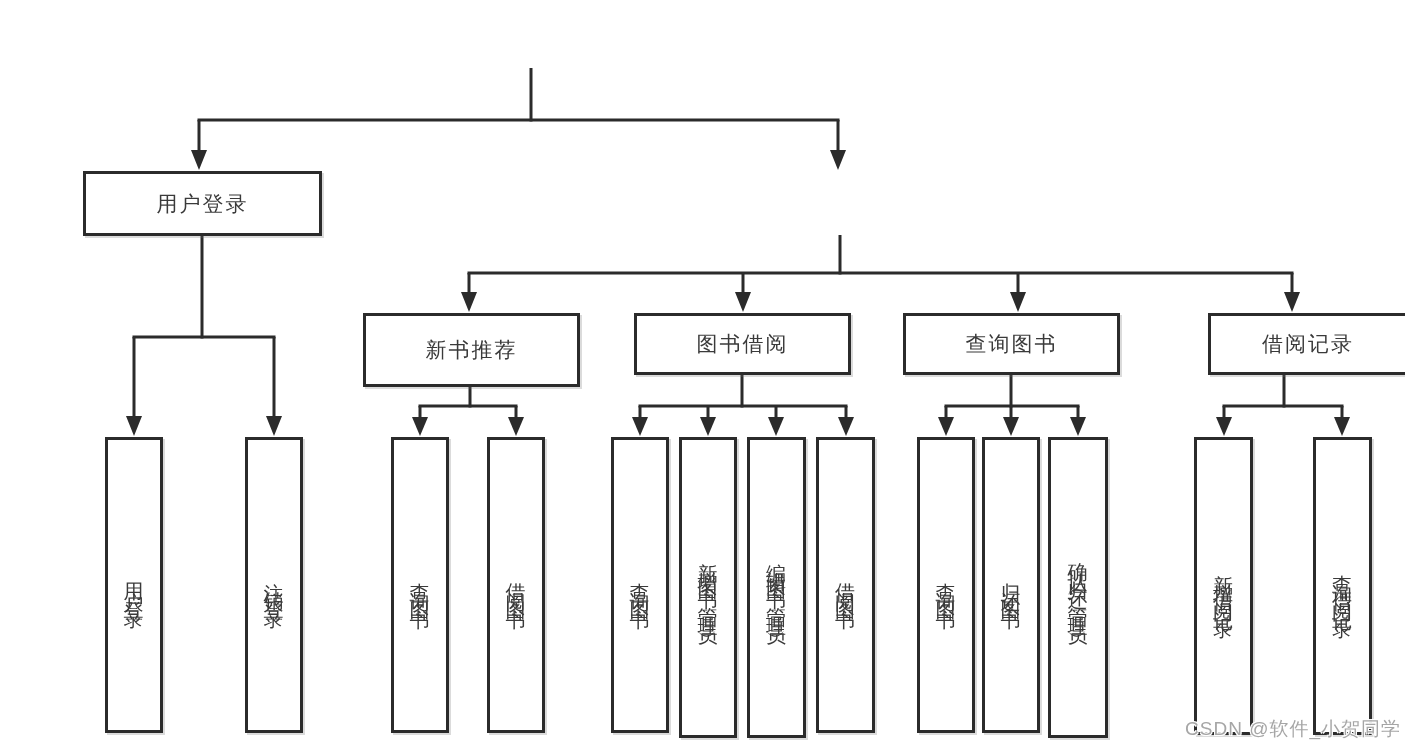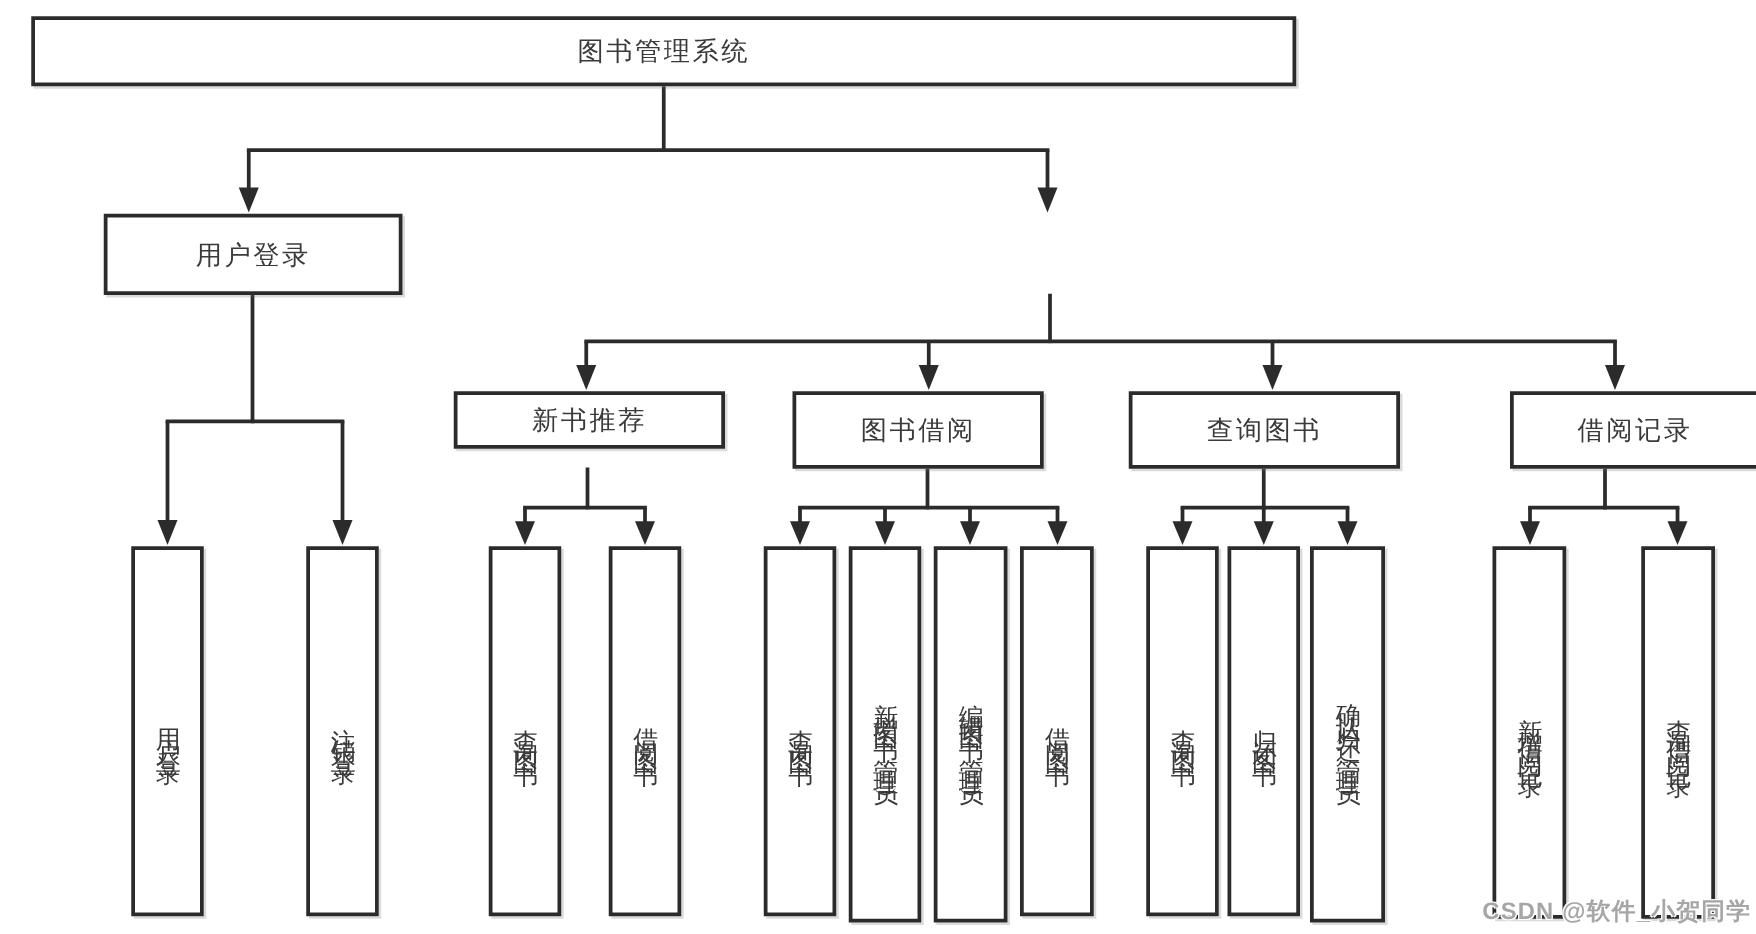--- a/index.html
+++ b/index.html
@@ -50,21 +50,20 @@
   }
   .watermark {
     position: absolute;
     right: 4px;
     bottom: 5px;
     font-size: 19px;
     color: #a6a6a6;
     letter-spacing: 1px;
     text-shadow: -1px -1px 0 #ffffff, 1px -1px 0 #ffffff, -1px 1px 0 #ffffff, 1px 1px 0 #ffffff;
     white-space: nowrap;
-    font-weight: bold;
   }
 </style>
 </head>
 <body>
 
 <div class="canvas">
 
   <svg class="edges" viewBox="0 0 1405 747" xmlns="http://www.w3.org/2000/svg">
     <g>
       <line x1="531" y1="68" x2="531" y2="121.5"></line>
@@ -133,32 +132,29 @@
     <g>
       <line x1="1284" y1="374" x2="1284" y2="407.5"></line>
       <line x1="1222.5" y1="406" x2="1343.5" y2="406"></line>
       <line x1="1224" y1="406" x2="1224" y2="421"></line>
       <polygon points="1216,417 1232,417 1224,436"></polygon>
       <line x1="1342" y1="406" x2="1342" y2="421"></line>
       <polygon points="1334,417 1350,417 1342,436"></polygon>
     </g>
   </svg>
 
-  <div class="node hbox" style="left:25px; top:13px; width:1012px; height:56px">
-    <span>图书管理系统</span>
-  </div>
 
   <div class="node hbox" style="left:83px; top:171px; width:239px; height:65px">
     <span>用户登录</span>
   </div>
 
-  <div class="node hbox" style="left:363px; top:313px; width:217px; height:46px">
+  <div class="node hbox" style="left:363px; top:313px; width:217px; height:74px">
     <span>新书推荐</span>
   </div>
-  <div class="node hbox" style="left:634px; top:313px; width:201px; height:62px">
+  <div class="node hbox" style="left:634px; top:313px; width:217px; height:62px">
     <span>图书借阅</span>
   </div>
   <div class="node hbox" style="left:903px; top:313px; width:217px; height:62px">
     <span>查询图书</span>
   </div>
   <div class="node hbox" style="left:1208px; top:313px; width:200px; height:62px">
     <span>借阅记录</span>
   </div>
 
   <div class="node vbox" style="left:105px; top:437px; width:58px; height:296px">

